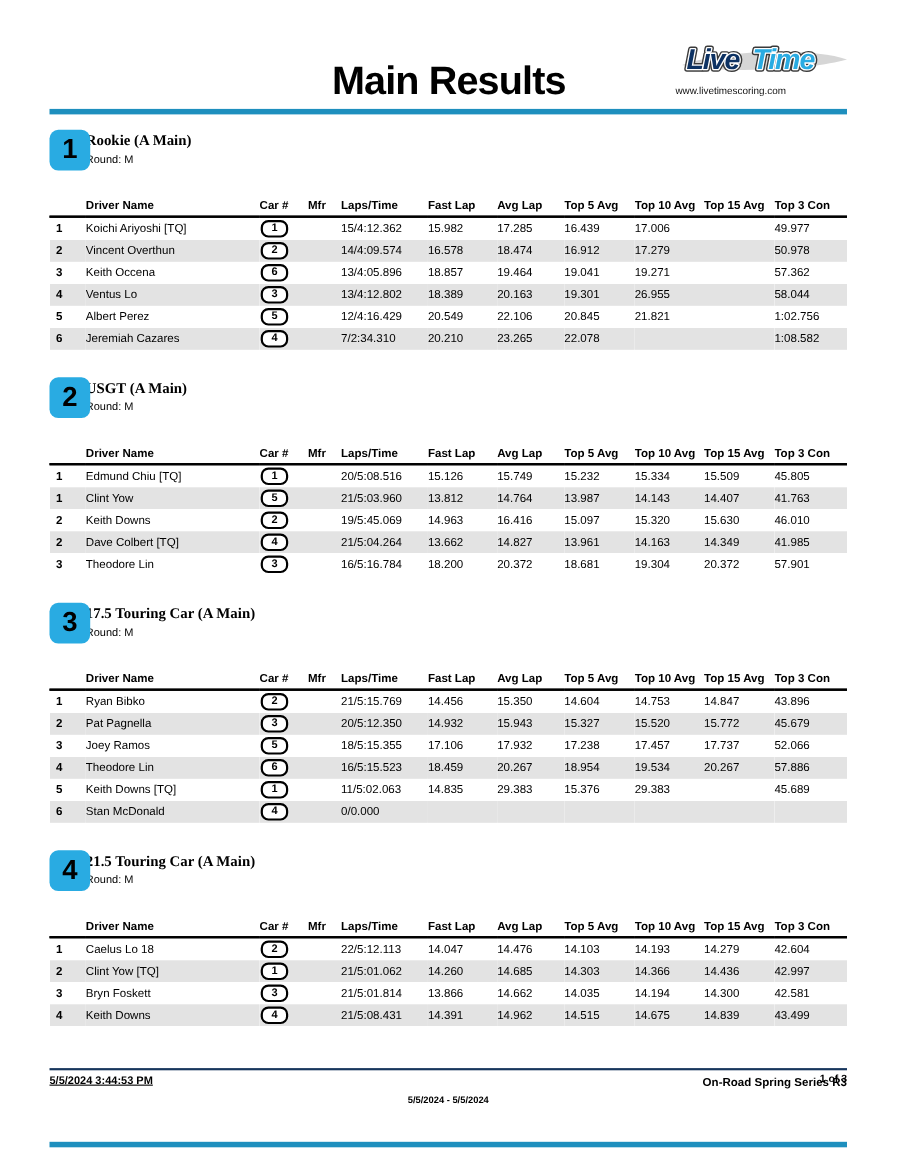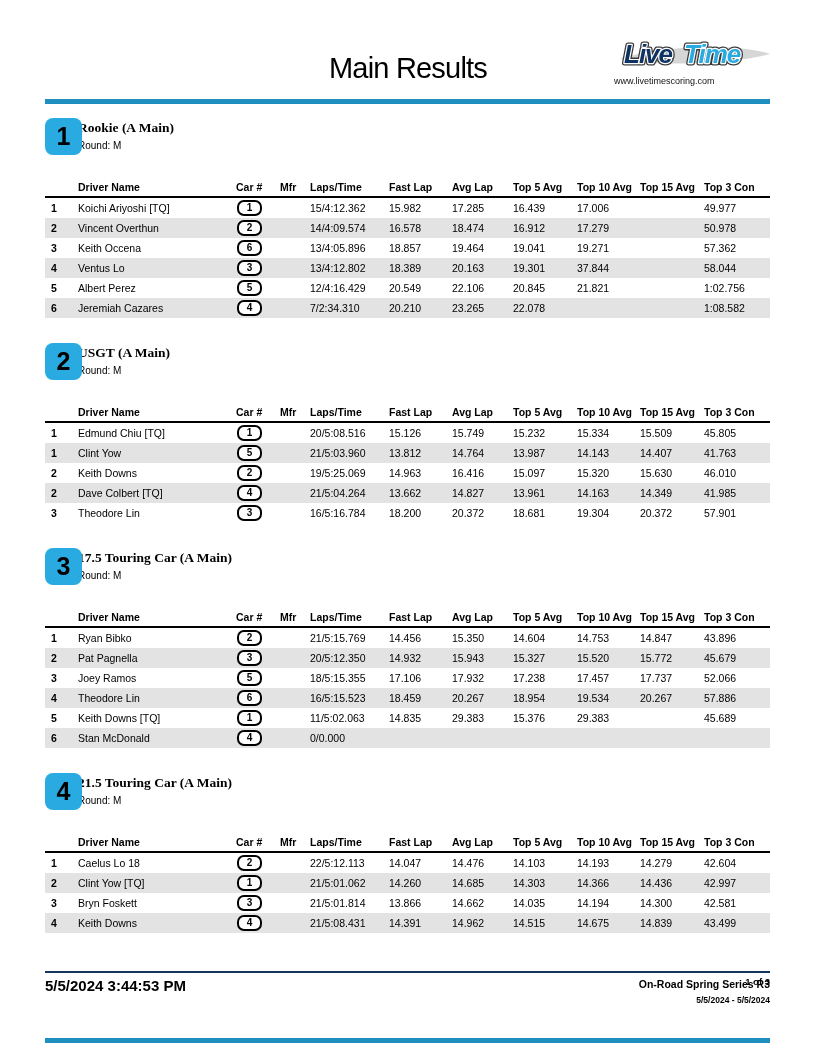--- a/index.html
+++ b/index.html
@@ -1,20 +1,20 @@
 <!DOCTYPE html>
 <html><head>
 <meta charset="utf-8">
 <style>
   html,body{margin:0;padding:0;background:#fff;}
   .page{position:relative;width:816px;height:1056px;background:#fff;overflow:hidden;
         font-family:"Liberation Sans",sans-serif;color:#000;}
   
   .title{position:absolute;top:52px;left:0;right:0;text-align:center;
-         font-size:29px;font-weight:normal;letter-spacing:-0.8px;}
+         font-size:36px;font-weight:bold;letter-spacing:-0.8px;}
   .logo{position:absolute;top:34px;right:42px;width:160px;text-align:left;}
   .logo-url{font-size:9px;margin-top:-4px;color:#111;}
   .top-rule{position:absolute;top:99px;left:45px;width:725px;height:5px;background:#1e8fbe;}
   
   .main{position:absolute;top:104px;left:45px;width:725px;}
   .section{margin-top:24px;}
   .section:first-child{margin-top:13px;}
   .sec-head{position:relative;padding-left:33px;min-height:38px;}
   .badge{position:absolute;left:0;top:1px;width:37px;height:37px;background:#29abe2;
          border-radius:8px;display:flex;align-items:center;justify-content:center;
@@ -27,23 +27,23 @@
   td{font-size:10.5px;height:20px;padding:0;vertical-align:middle;white-space:nowrap;overflow:hidden;}
   tr.striped td{background:#e3e3e3;}
   td.pos{font-weight:bold;padding-left:6px;}
   .c0{width:33px}.c1{width:158px}.c2{width:44px}.c3{width:30px}.c4{width:79px}
   .c5{width:63px}.c6{width:61px}.c7{width:64px}.c8{width:63px}.c9{width:64px}.c10{width:66px}
   .car-badge{display:inline-block;border:2px solid #000;border-radius:7px;background:#fff;
              font-size:10px;font-weight:bold;line-height:12px;padding:0 5px;min-width:11px;
              text-align:center;margin-left:1px;}
   
   .footer{position:absolute;top:971px;left:45px;width:725px;border-top:2px solid #17365d;}
-  .footer-left{position:absolute;left:0;top:4px;font-size:15px;font-weight:bold;}
+  .footer-left{position:absolute;left:0;top:4px;font-size:10px;font-weight:bold;text-decoration:underline;}
   .footer-center{position:absolute;left:0;right:0;top:5px;text-align:right;font-size:10.5px;font-weight:bold;}
-  .footer-dates{position:absolute;left:0;right:0;top:22px;text-align:right;font-size:8.5px;font-weight:bold;}
+  .footer-dates{position:absolute;left:0;right:0;top:22px;text-align:center;font-size:8.5px;font-weight:bold;}
   .footer-right{position:absolute;right:0;top:3px;font-size:9.5px;font-weight:bold;}
   .bottom-bar{position:absolute;top:1038px;left:45px;width:725px;height:5px;background:#1e8fbe;}
 </style>
 </head>
 <body>
 
 <div class="page">
 
   <div class="title">Main Results</div>
 
@@ -131,21 +131,21 @@
             </tr>
             <tr class="striped">
               <td class="c0 pos">4</td>
               <td class="c1">Ventus Lo</td>
               <td class="c2"><span class="car-badge">3</span></td>
               <td class="c3"></td>
               <td class="c4">13/4:12.802</td>
               <td class="c5">18.389</td>
               <td class="c6">20.163</td>
               <td class="c7">19.301</td>
-              <td class="c8">37.844</td>
+              <td class="c8">26.955</td>
               <td class="c9"></td>
               <td class="c10">58.044</td>
             </tr>
             <tr>
               <td class="c0 pos">5</td>
               <td class="c1">Albert Perez</td>
               <td class="c2"><span class="car-badge">5</span></td>
               <td class="c3"></td>
               <td class="c4">12/4:16.429</td>
               <td class="c5">20.549</td>
@@ -221,21 +221,21 @@
               <td class="c7">13.987</td>
               <td class="c8">14.143</td>
               <td class="c9">14.407</td>
               <td class="c10">41.763</td>
             </tr>
             <tr>
               <td class="c0 pos">2</td>
               <td class="c1">Keith  Downs</td>
               <td class="c2"><span class="car-badge">2</span></td>
               <td class="c3"></td>
-              <td class="c4">19/5:25.069</td>
+              <td class="c4">19/5:45.069</td>
               <td class="c5">14.963</td>
               <td class="c6">16.416</td>
               <td class="c7">15.097</td>
               <td class="c8">15.320</td>
               <td class="c9">15.630</td>
               <td class="c10">46.010</td>
             </tr>
             <tr class="striped">
               <td class="c0 pos">2</td>
               <td class="c1">Dave Colbert [TQ]</td>

